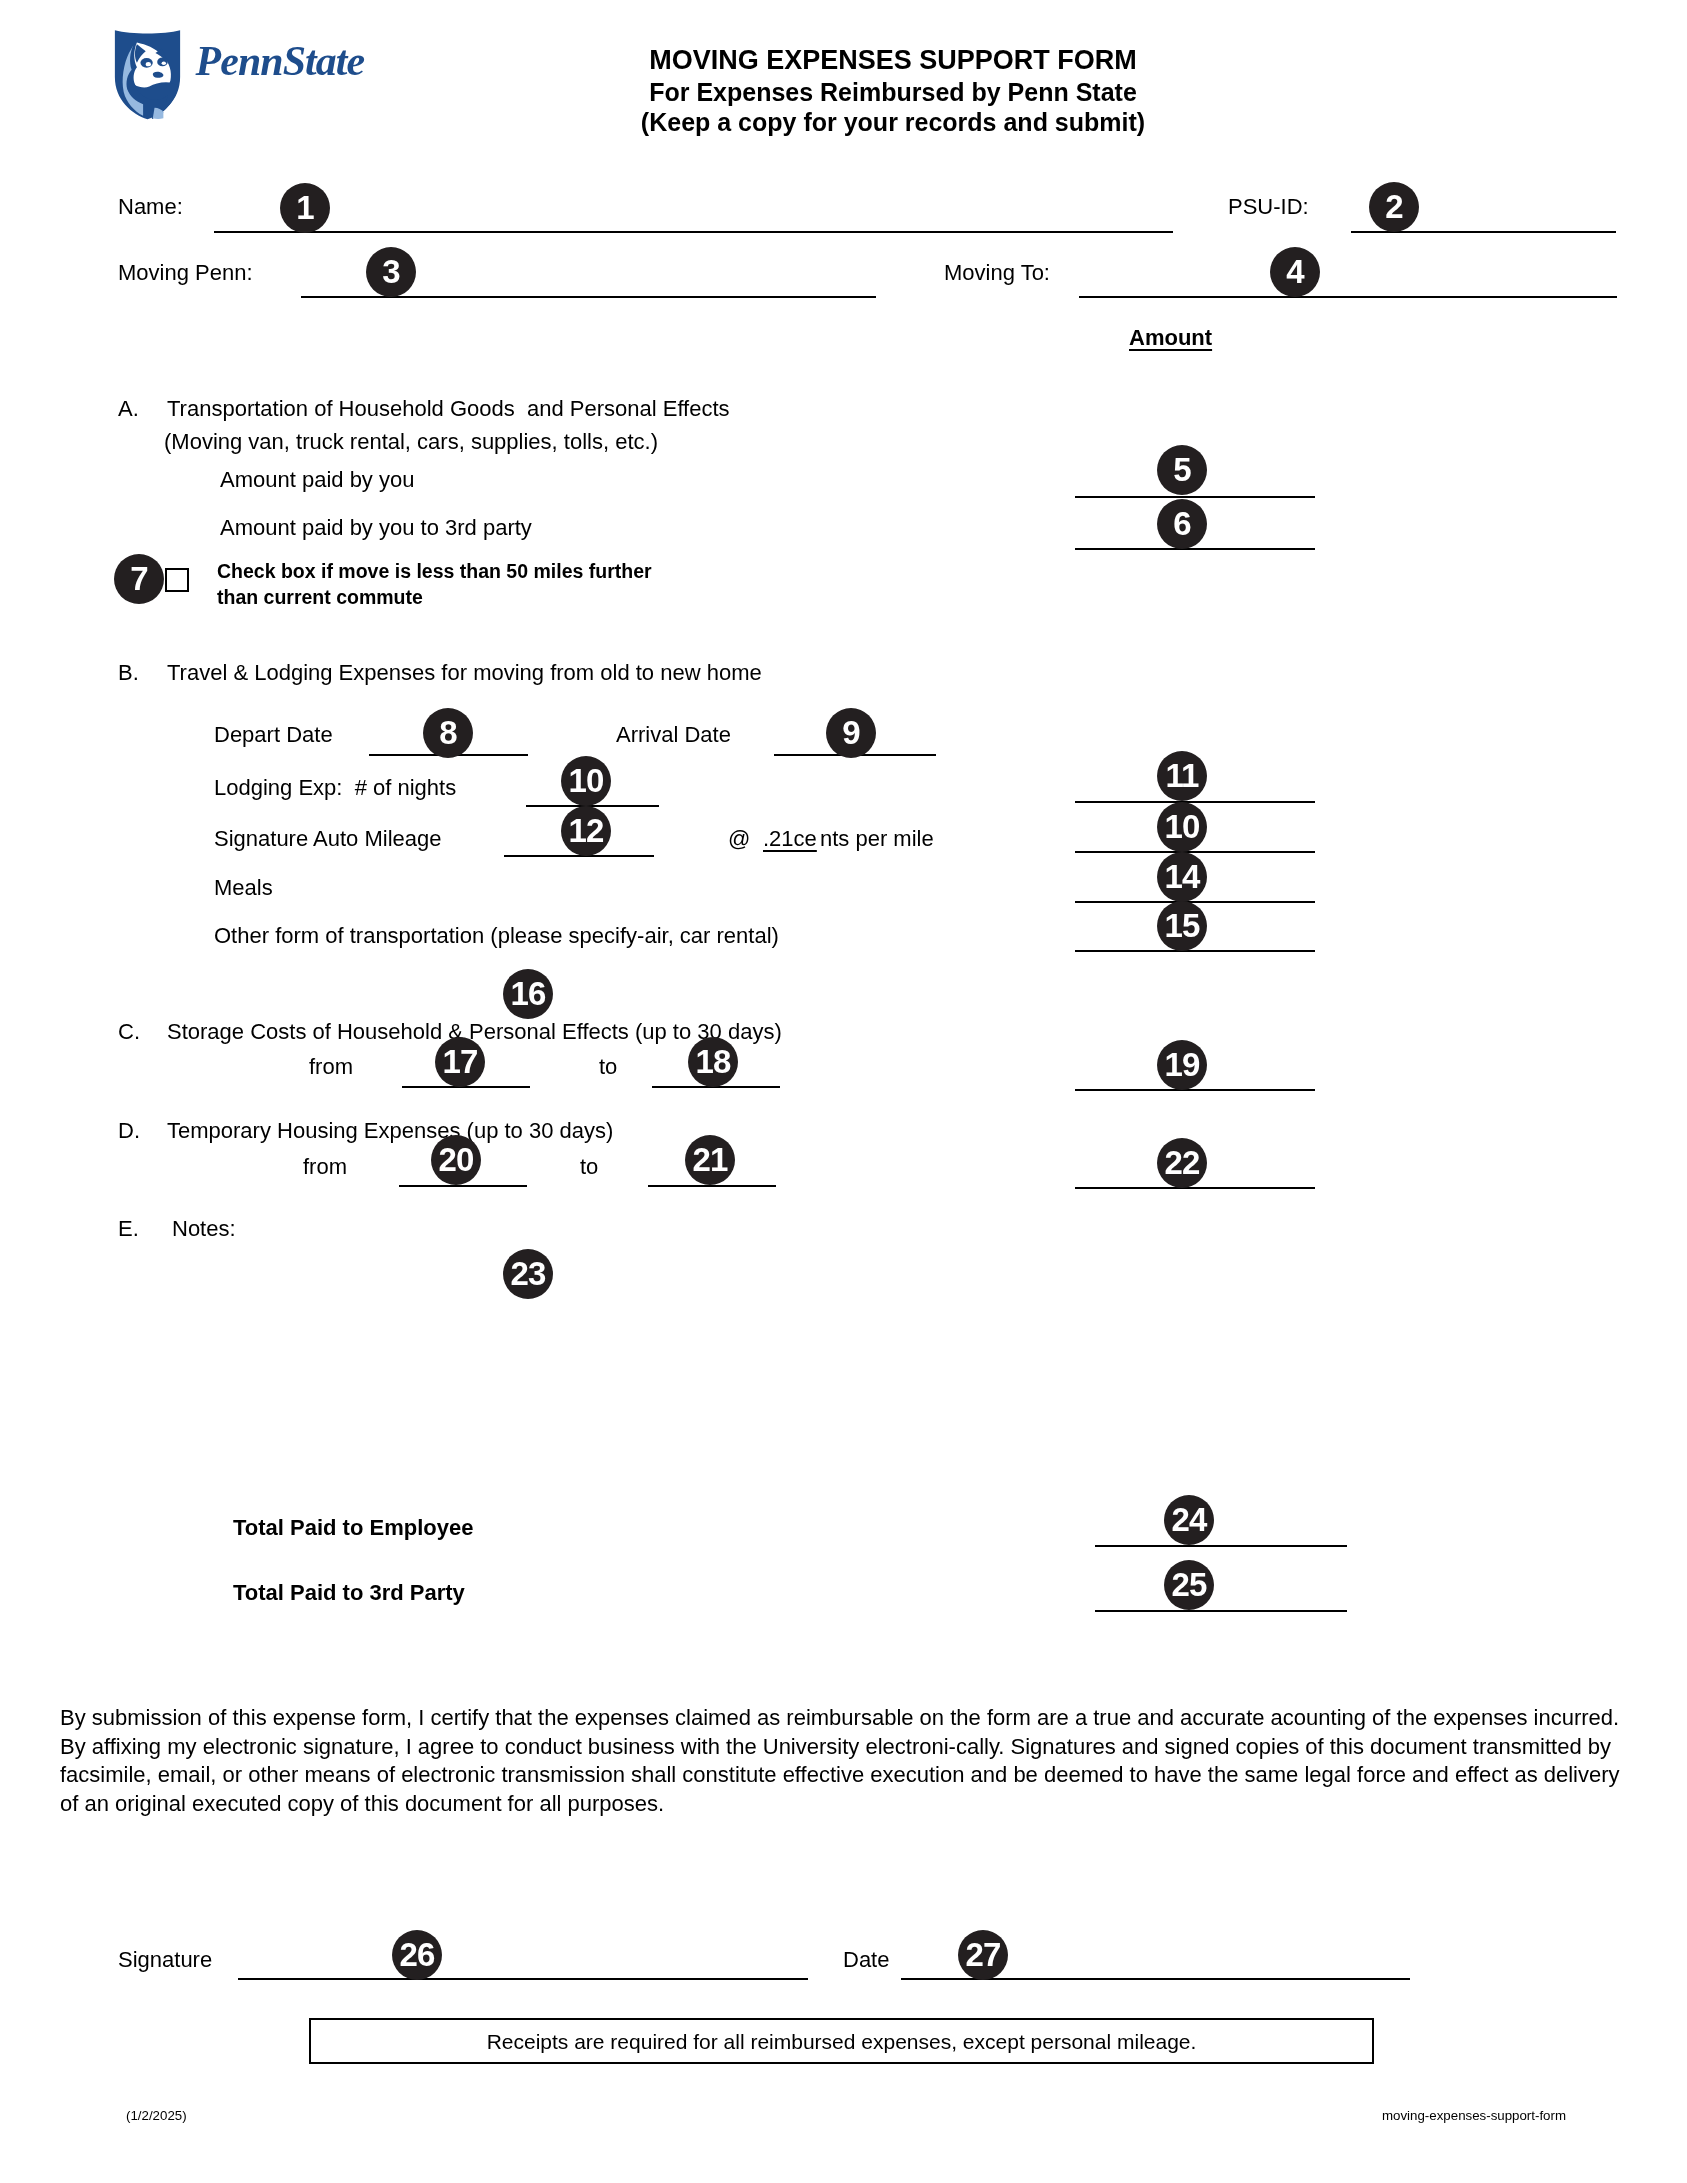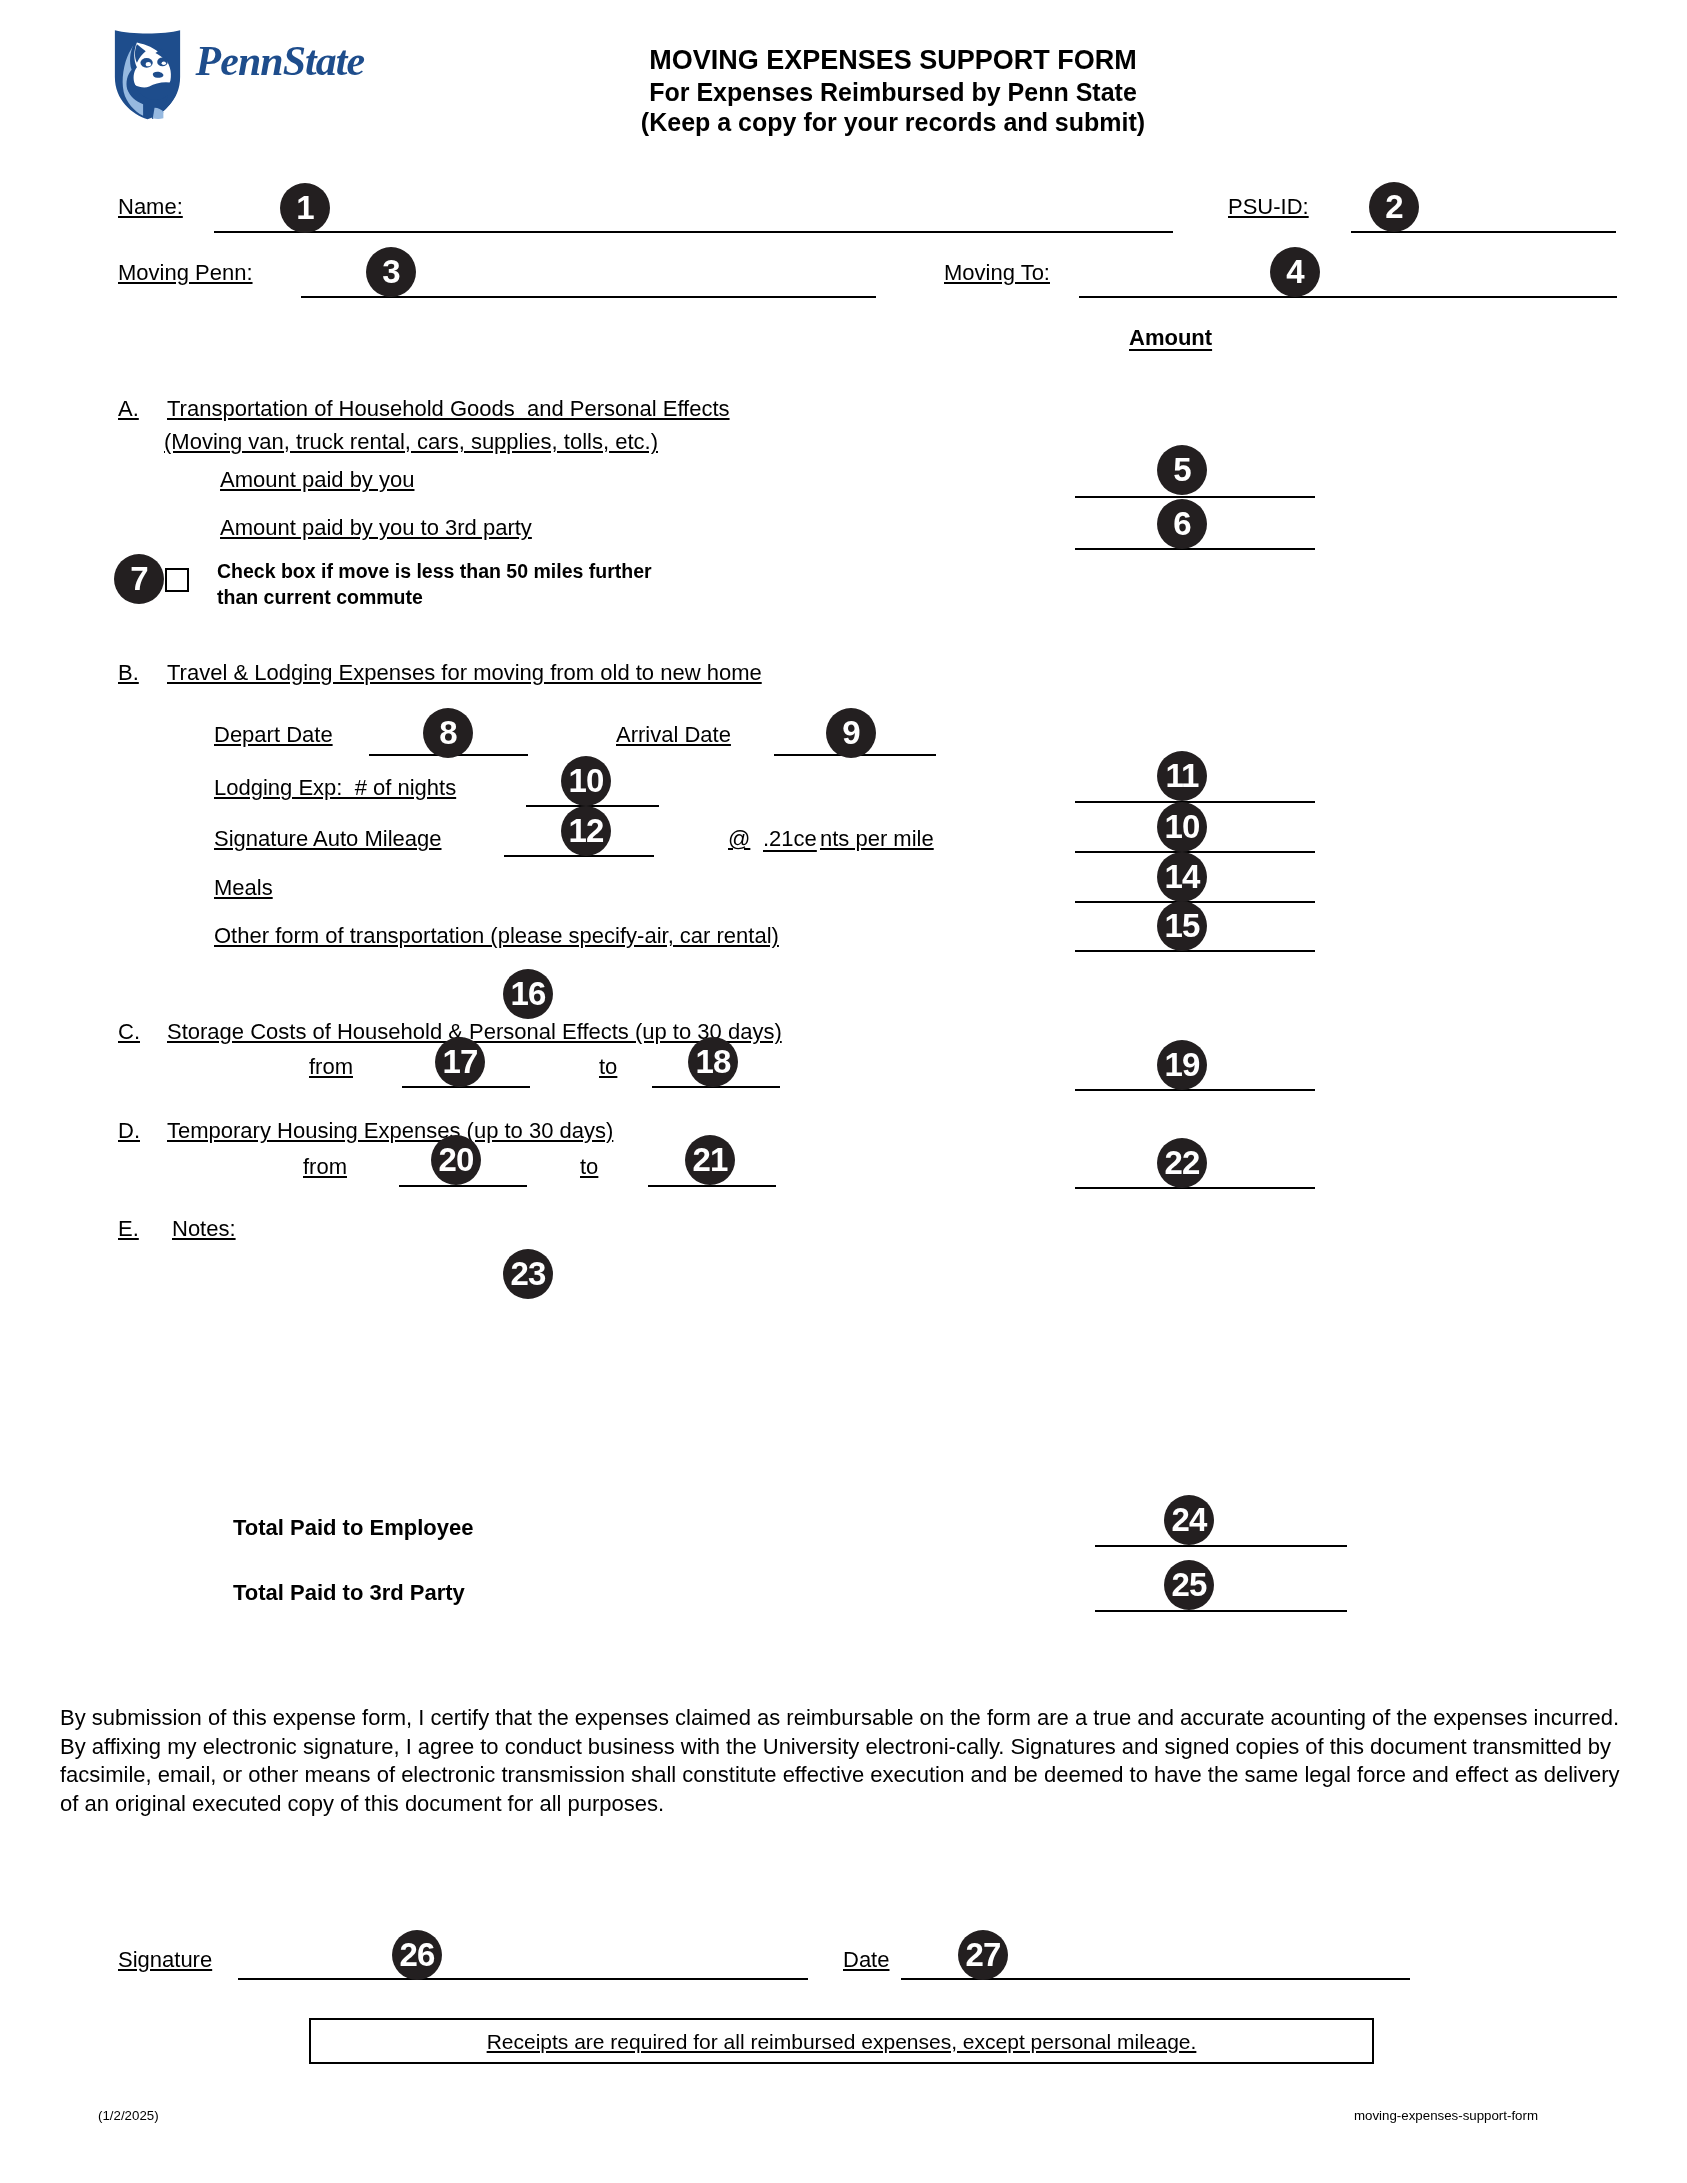--- a/index.html
+++ b/index.html
@@ -20,24 +20,24 @@
   #logo-word   { left:195px; top:41px;font-style:italic; }
   #logo-word svg { display:block; }
 
   
   .title-block { left:504px; top:44px; width:778px; text-align:center; }
   .title-1 { font-size:27px; font-weight:bold; letter-spacing:0px; line-height:1.22; }
   .title-2 { font-size:25px; font-weight:bold; line-height:1.22; }
   .title-3 { font-size:25px; font-weight:bold; line-height:1.22; }
 
   
-  .t   { font-size:22px; line-height:1.0; white-space:pre;text-decoration:underline; }
+  .t   { font-size:22px; line-height:1.0; white-space:pre; }
   .tb  { font-size:22px; line-height:1.0; font-weight:bold; white-space:pre; }
   .tsm { font-size:19.5px; line-height:1.0; white-space:pre; }
-  .tiny{ font-size:13.3px; line-height:1.0; white-space:pre; }
+  .tiny{ font-size:13.3px; line-height:1.0; white-space:pre;margin-left:28px; }
 
   
   .rule { background:#000; height:2.2px; }
   .rule-thin { background:#000; height:1.8px; }
 
   
   .badge {
     width:50px; height:50px;
     border-radius:50%;
     background:#231f20;

